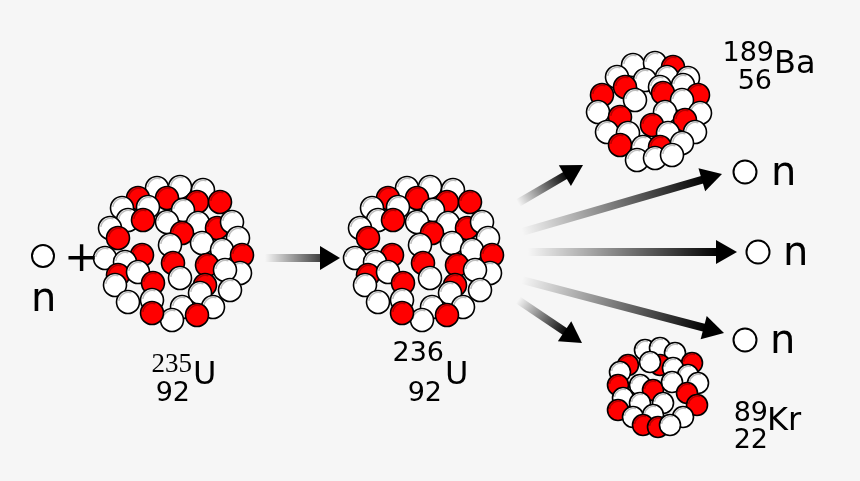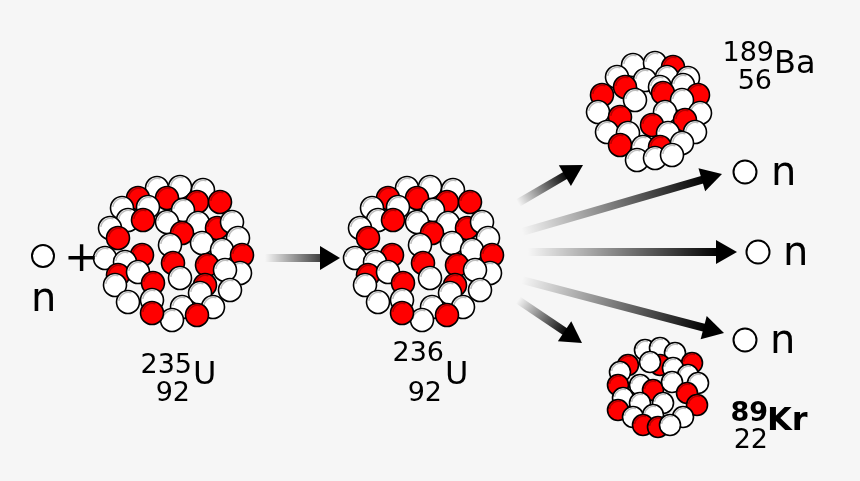--- a/index.html
+++ b/index.html
@@ -389,38 +389,38 @@
 
   <circle cx="745" cy="172" r="11.5" fill="#fff" stroke="#000" stroke-width="2"></circle>
   <circle cx="758" cy="252" r="11.5" fill="#fff" stroke="#000" stroke-width="2"></circle>
   <circle cx="745" cy="340" r="11.5" fill="#fff" stroke="#000" stroke-width="2"></circle>
 </svg>
 
 <div class="lbl" style="left:64px;top:236px;font-size:42px;">+</div>
 <div class="nl" style="left:31px;top:277px;">n</div>
 
 <div class="lbl" style="left:0;top:0;">
-  <span class="sup" style="left:134px;top:350px;width:58px;">235</span>
+  <span class="sup" style="left:134px;top:350px;width:58px;font-family:Liberation Serif, serif;">235</span>
   <span class="sub" style="left:134px;top:378px;width:56px;">92</span>
   <span class="sym" style="left:193px;top:357px;">U</span>
 </div>
 
 <div class="lbl" style="left:0;top:0;">
   <span class="sup" style="left:386px;top:338px;width:58px;">236</span>
   <span class="sub" style="left:386px;top:378px;width:56px;">92</span>
   <span class="sym" style="left:445px;top:357px;">U</span>
 </div>
 
 <div class="lbl" style="left:0;top:0;">
   <span class="sup" style="left:714px;top:38px;width:60px;">189</span>
   <span class="sub" style="left:714px;top:66px;width:58px;">56</span>
   <span class="sym" style="left:774px;top:46px;">Ba</span>
 </div>
 
 <div class="lbl" style="left:0;top:0;">
-  <span class="sup" style="left:720px;top:398px;width:48px;font-weight:bold;">89</span>
+  <span class="sup" style="left:720px;top:398px;width:48px;">89</span>
   <span class="sub" style="left:720px;top:425px;width:48px;">22</span>
-  <span class="sym" style="left:767px;top:403px;font-weight:bold;">Kr</span>
+  <span class="sym" style="left:767px;top:403px;">Kr</span>
 </div>
 
 <div class="nl" style="left:771px;top:151px;">n</div>
 <div class="nl" style="left:783px;top:231px;">n</div>
 <div class="nl" style="left:770px;top:319px;">n</div>
 
 </body></html>

